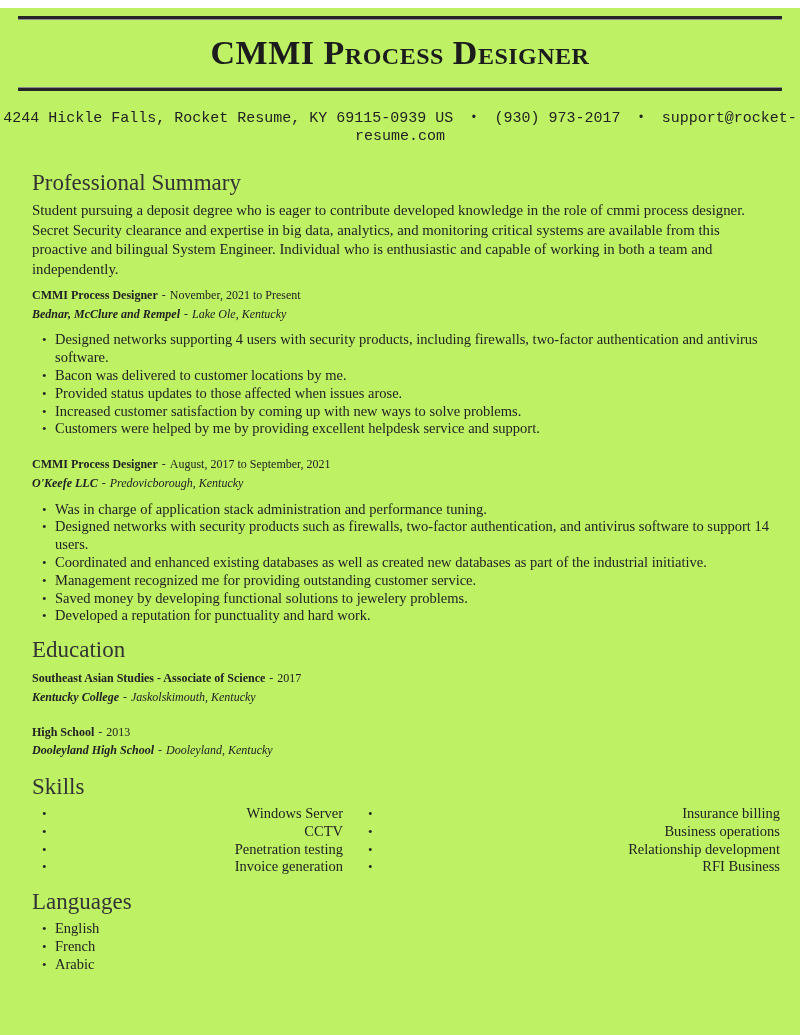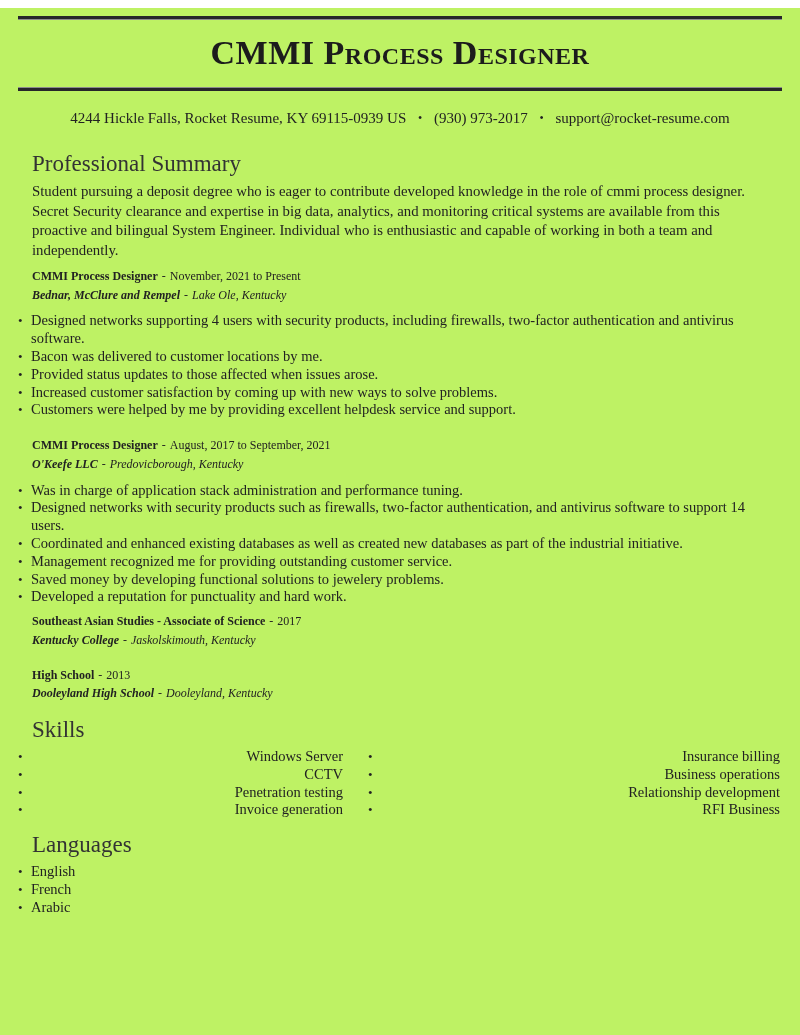--- a/index.html
+++ b/index.html
@@ -37,20 +37,21 @@
     font-variant: small-caps;
     letter-spacing: 0.5px;
     color: #1c1c1c;
   }
   .contact {
     margin-top: 18px;
     text-align: center;
     font-size: 15px;
     line-height: 18px;
     color: #222222;
+    font-family: Liberation Mono, monospace;
   }
   .contact .sep {
     display: inline-block;
     margin: 0 8px;
     font-size: 12px;
     vertical-align: 1px;
     color: #222222;
   }
   h2.section-heading {
     margin: 24px 32px 0 32px;
@@ -78,21 +79,21 @@
     font-size: 12px;
     line-height: 18.7px;
     color: #222222;
   }
   .entry-line .b { font-weight: 700; }
   .entry-line.it { font-style: italic; }
   .dash { margin: 0 4px; }
   ul.bullets {
     list-style: none;
     margin-top: 8px;
-    padding-left: 18px;
+    padding-left: 42px;
     padding-right: 20px;
   }
   ul.bullets li {
     position: relative;
     padding-left: 13px;
     font-size: 14.5px;
     line-height: 17.8px;
     color: #222222;
   }
   ul.bullets li::before {
@@ -156,20 +157,21 @@
     <ul class="bullets">
       <li>Was in charge of application stack administration and performance tuning.</li>
       <li>Designed networks with security products such as firewalls, two-factor authentication, and antivirus software to support 14 users.</li>
       <li>Coordinated and enhanced existing databases as well as created new databases as part of the industrial initiative.</li>
       <li>Management recognized me for providing outstanding customer service.</li>
       <li>Saved money by developing functional solutions to jewelery problems.</li>
       <li>Developed a reputation for punctuality and hard work.</li>
     </ul>
   </div>
 
+  <h2 class="section-heading mid">Education</h2>
 
   <div class="entry edu-first">
     <p class="entry-line">
       <span class="b">Southeast Asian Studies - Associate of Science</span><span class="dash">-</span><span>2017</span>
     </p>
     <p class="entry-line it">
       <span class="b">Kentucky College</span><span class="dash">-</span><span>Jaskolskimouth, Kentucky</span>
     </p>
   </div>
 

